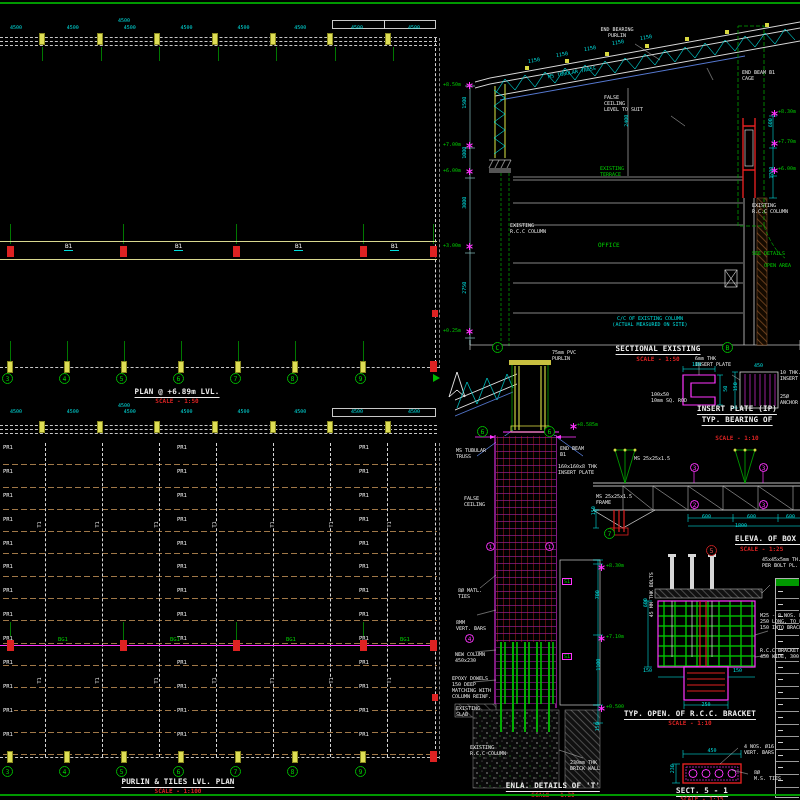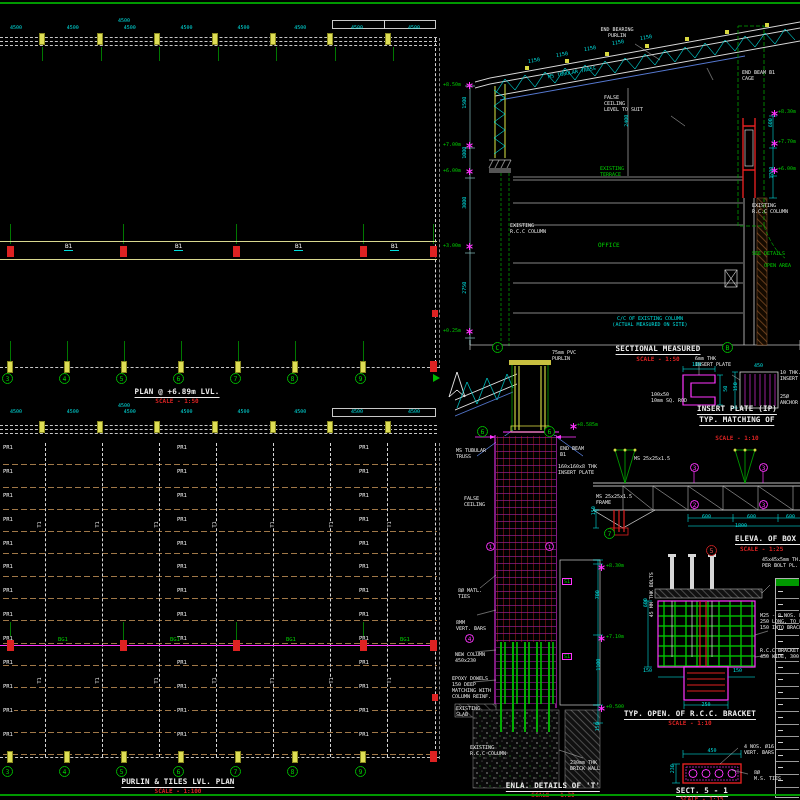--- a/index.html
+++ b/index.html
@@ -359,21 +359,21 @@
     <span class="t c-cy sz5 rot" style="left:459px;top:285px">2750</span>
     <span class="t c-gn sz5" style="left:778px;top:109px">+8.30m</span>
     <span class="t c-gn sz5" style="left:778px;top:139px">+7.70m</span>
     <span class="t c-gn sz5" style="left:778px;top:166px">+6.00m</span>
     <span class="t c-cy sz5 rot" style="left:766px;top:120px">600</span>
     <span class="t c-cy sz5 rot" style="left:766px;top:170px">1700</span>
     <span class="bub" style="left:492px;top:342px">C</span>
     <span class="bub" style="left:722px;top:342px">B</span>
     <span class="t c-wh sz5" style="left:552px;top:350px">75mm PVC</span>
     <span class="t c-wh sz5" style="left:552px;top:356px">PURLIN</span>
-    <span class="title ctr" style="left:658px;top:344px">SECTIONAL MEASURED</span>
+    <span class="title ctr" style="left:658px;top:344px">SECTIONAL EXISTING</span>
     <span class="scale ctr" style="left:658px;top:355px">SCALE - 1:50</span>
   </div>
 
   <div>
     <svg style="left:455px;top:360px" width="150" height="432" viewBox="0 0 150 432">
       <defs>
         <pattern id="tiepat" width="6" height="7" patternUnits="userSpaceOnUse">
           <rect width="6" height="7" fill="#000"></rect>
             <path d="M0,0H6" stroke="#ff35ff" stroke-width="0.8"></path>
             <path d="M0,0V7" stroke="#e02020" stroke-width="0.8"></path>
@@ -477,21 +477,21 @@
     <span class="t c-wh sz5" style="left:651px;top:392px">100x50</span>
     <span class="t c-wh sz5" style="left:651px;top:398px">10mm SQ. ROD</span>
     <span class="t c-wh sz5" style="left:780px;top:370px">10 THK.</span>
     <span class="t c-wh sz5" style="left:780px;top:376px">INSERT PLATE</span>
     <span class="t c-wh sz5" style="left:780px;top:394px">25Ø</span>
     <span class="t c-wh sz5" style="left:780px;top:400px">ANCHOR RODS</span>
     <span class="t c-cy sz5" style="left:692px;top:362px">100</span>
     <span class="t c-cy sz5 rot" style="left:723px;top:386px">50</span>
     <span class="t c-cy sz5 rot" style="left:731px;top:384px">150</span>
     <span class="t c-cy sz5" style="left:754px;top:363px">450</span>
-    <span class="title ctr" style="left:737px;top:415px">TYP. MATCHING OF</span>
+    <span class="title ctr" style="left:737px;top:415px">TYP. BEARING OF</span>
     <span class="title ctr" style="left:737px;top:404px">INSERT PLATE (IP)</span>
     <span class="scale ctr" style="left:737px;top:434px">SCALE - 1:10</span>
   </div>
 
   <div>
     <svg style="left:593px;top:440px" width="207" height="100" viewBox="0 0 207 100">
       <path d="M0,43H207 M0,46H207 M0,70H207" stroke="#d0d0d0" stroke-width="0.9" fill="none"></path>
       <path d="M30,46V70 M60,46V70 M95,46V70 M130,46V70 M165,46V70 M200,46V70 M30,46L60,70 M60,46L95,70 M95,46L130,70 M130,46L165,70 M165,46L200,70" stroke="#b8b8b8" stroke-width="0.6" fill="none"></path>
       <path d="M0,70 L30,88 L62,70" stroke="#d0d0d0" stroke-width="0.8" fill="none"></path>
       <path d="M21,70V92 M26,70V92 M31,70V92" stroke="#e02020" stroke-width="1.2"></path>

